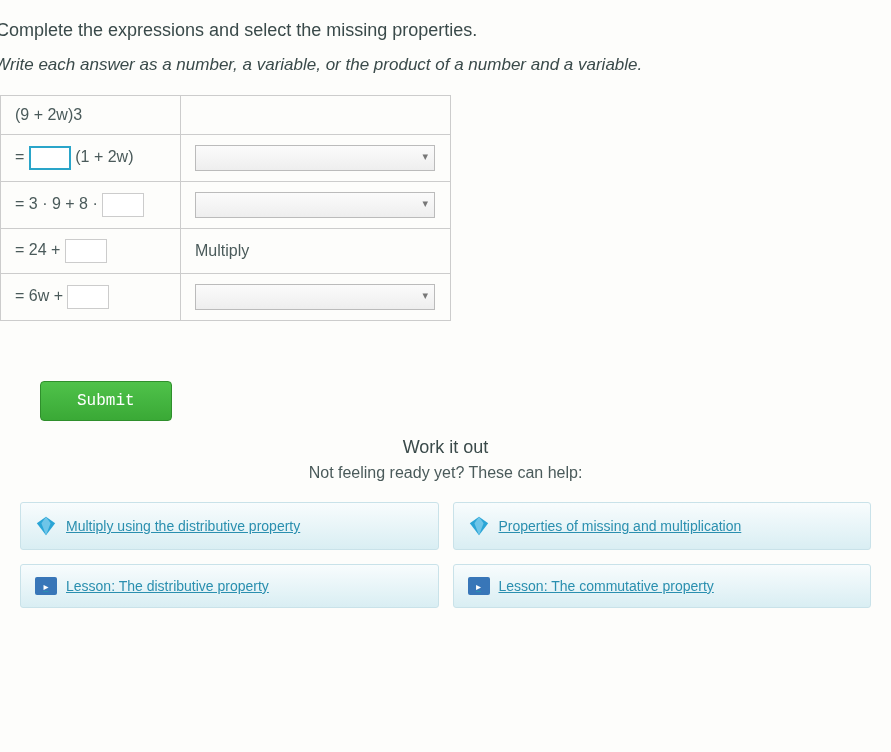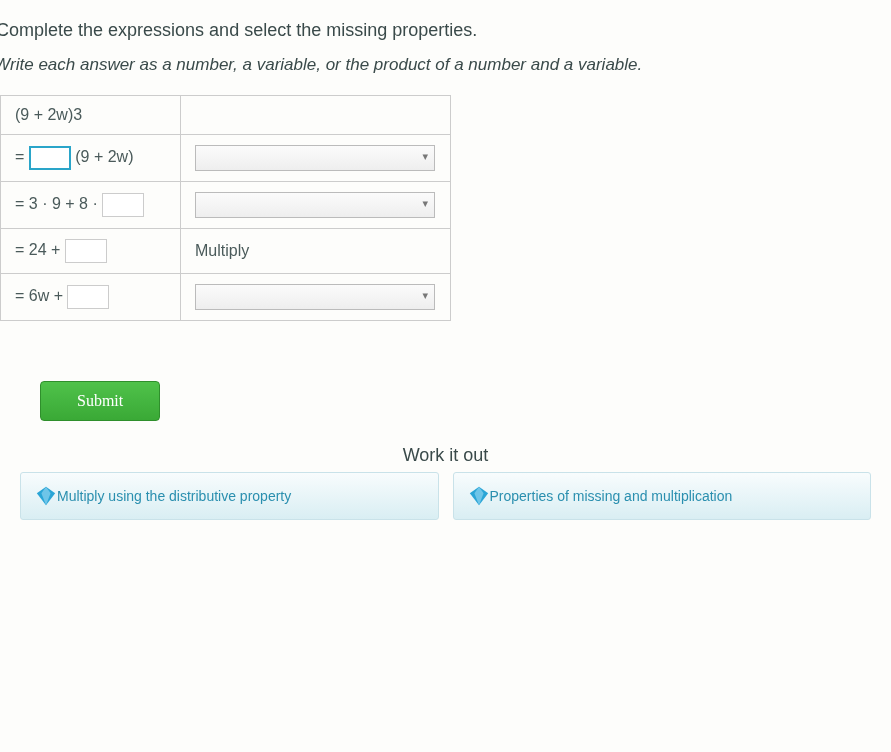--- a/index.html
+++ b/index.html
@@ -75,23 +75,23 @@
       display: inline-block;
       margin-top: 60px;
       margin-left: 40px;
       padding: 10px 36px;
       background: linear-gradient(#4fc24a, #3aa936);
       color: #fff;
       font-size: 16px;
       border: 1px solid #2f8f2c;
       border-radius: 4px;
       cursor: pointer;
-      font-family: Liberation Serif, serif;
-    }
-    .help-section { margin-top: 24px; text-align: center; }
+      font-family: Liberation Mono, monospace;
+    }
+    .help-section { margin-top: 16px; text-align: center; }
     .work-it-out {
       font-size: 18px;
       color: #3a4a4a;
       margin-bottom: 6px;
     }
     .not-ready {
       font-size: 16px;
       color: #4a5a5a;
       margin-bottom: 20px;
     }
@@ -104,24 +104,25 @@
     .help-row { display: flex; gap: 14px; }
     .help-card {
       flex: 1;
       background: linear-gradient(#f8fcfd, #d9eef3);
       border: 1px solid #c9e2e9;
       border-radius: 3px;
       padding: 12px 14px;
       text-align: center;
       display: flex;
       align-items: center;
-      gap: 0;
+      gap: 9px;
       color: #2a8faf;
       font-size: 14px;
       cursor: pointer;
+      text-decoration: underline;
     }
     .diamond-icon {
       width: 22px; height: 22px;
       display: inline-flex; align-items: center; justify-content: center;
     }
     .lesson-icon {
       width: 22px; height: 18px;
       background: #3876b8;
       border-radius: 2px;
       display: inline-flex; align-items: center; justify-content: center;
@@ -139,21 +140,21 @@
   <table class="work-table">
     <tbody>
         <tr>
       <td>(9 + 2w)3</td>
       <td></td>
     </tr>
     <tr>
       <td>
         <span>= </span>
         <input class="expr-input" value="" style="">
-        <span>(9 + 2w)</span>
+        <span>(1 + 2w)</span>
       </td>
       <td>
         <div class="dropdown"></div>
       </td>
     </tr>
     <tr>
       <td>
         <span>= 3 · 9 + 8 · </span>
         <input class="expr-input plain" value="" style="">
       </td>
@@ -177,20 +178,21 @@
         <div class="dropdown"></div>
       </td>
     </tr>
   </tbody>
     </table>
 
   <button class="submit-btn">Submit</button>
 
   <div class="help-section">
     <div class="work-it-out">Work it out</div>
+    <div class="not-ready">Not feeling ready yet? These can help:</div>
     <div class="help-cards">
       <div class="help-row">
         <div class="help-card">
           <span class="diamond-icon">
             <svg viewBox="0 0 24 24" width="22" height="22">
                 <path fill="#2aa5d6" d="M12 2 L22 9 L12 22 L2 9 Z"></path>
                 <path fill="#6ec5e8" d="M12 2 L17 9 L12 22 L7 9 Z"></path>
               </svg>
           </span>
           <span>Multiply using the distributive property</span>
@@ -198,15 +200,25 @@
         <div class="help-card">
           <span class="diamond-icon">
             <svg viewBox="0 0 24 24" width="22" height="22">
                 <path fill="#2aa5d6" d="M12 2 L22 9 L12 22 L2 9 Z"></path>
                 <path fill="#6ec5e8" d="M12 2 L17 9 L12 22 L7 9 Z"></path>
               </svg>
           </span>
           <span>Properties of missing and multiplication</span>
         </div>
       </div>
+      <div class="help-row">
+        <div class="help-card">
+          <span class="lesson-icon"></span>
+          <span>Lesson: The distributive property</span>
+        </div>
+        <div class="help-card">
+          <span class="lesson-icon"></span>
+          <span>Lesson: The commutative property</span>
+        </div>
+      </div>
     </div>
   </div>
 </div>
 
 </body></html>

